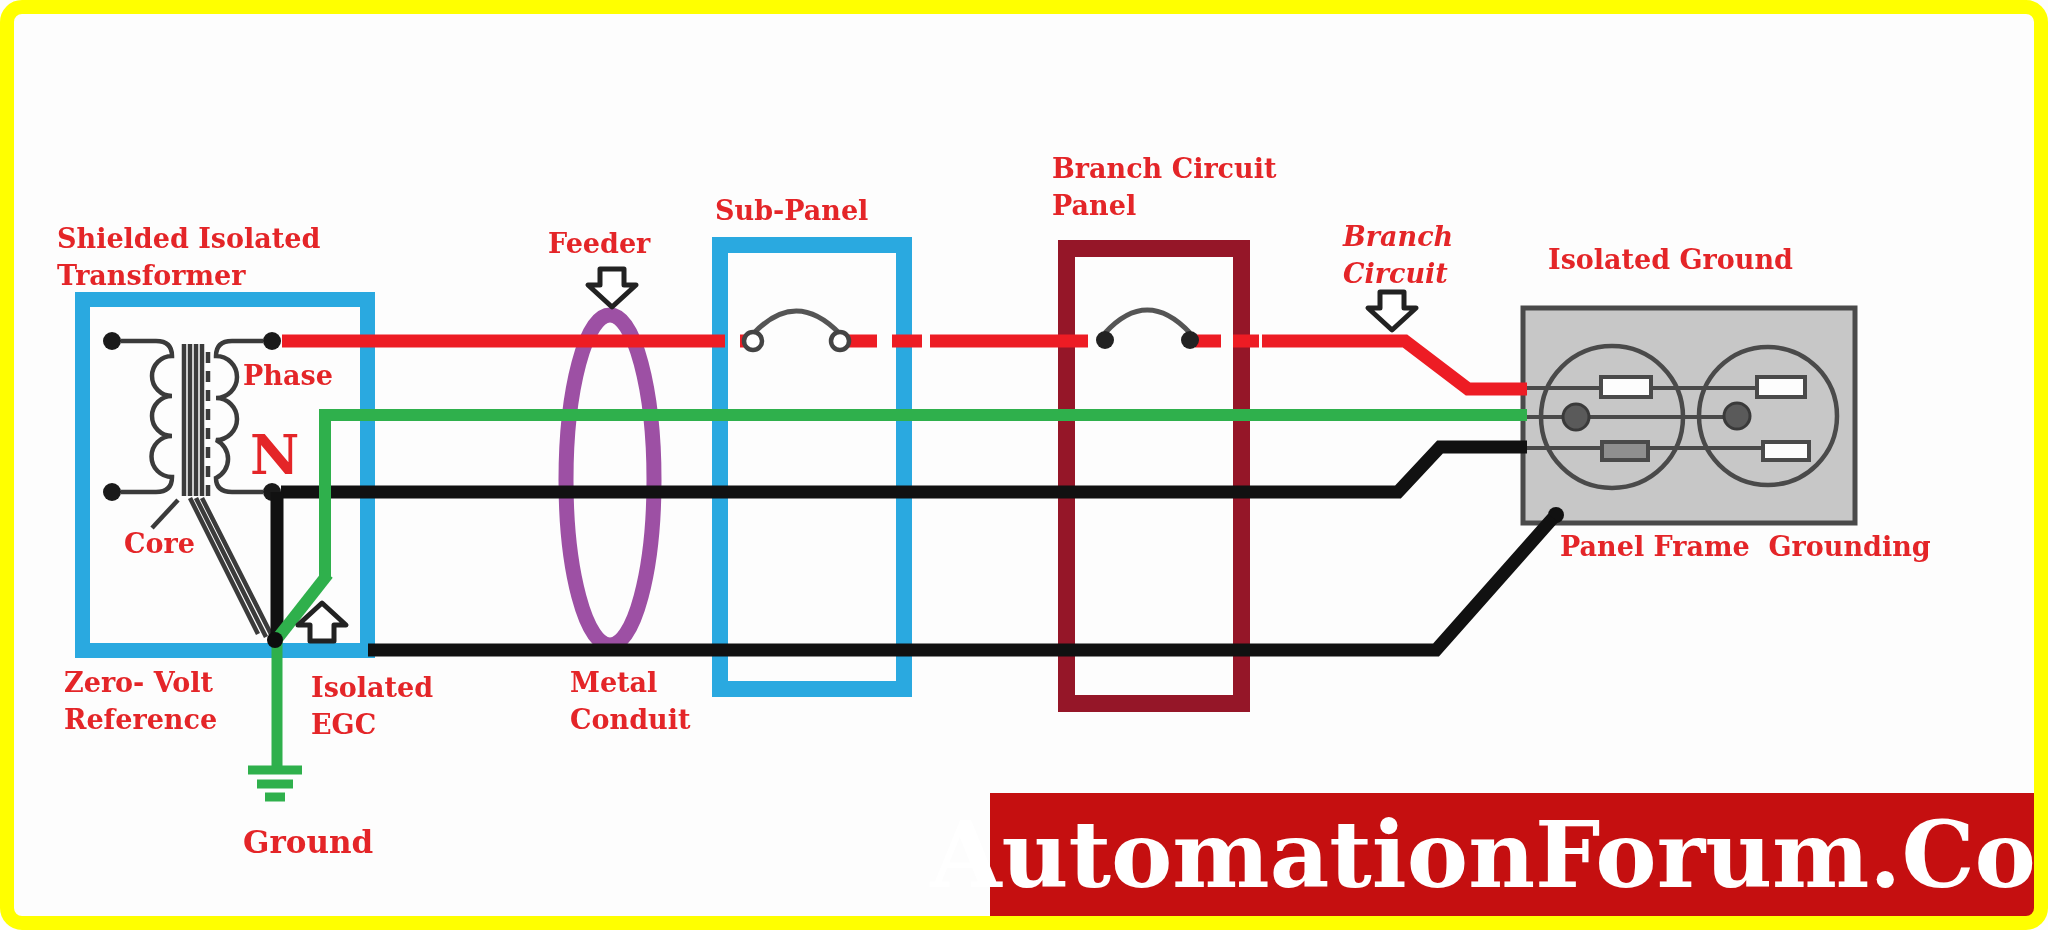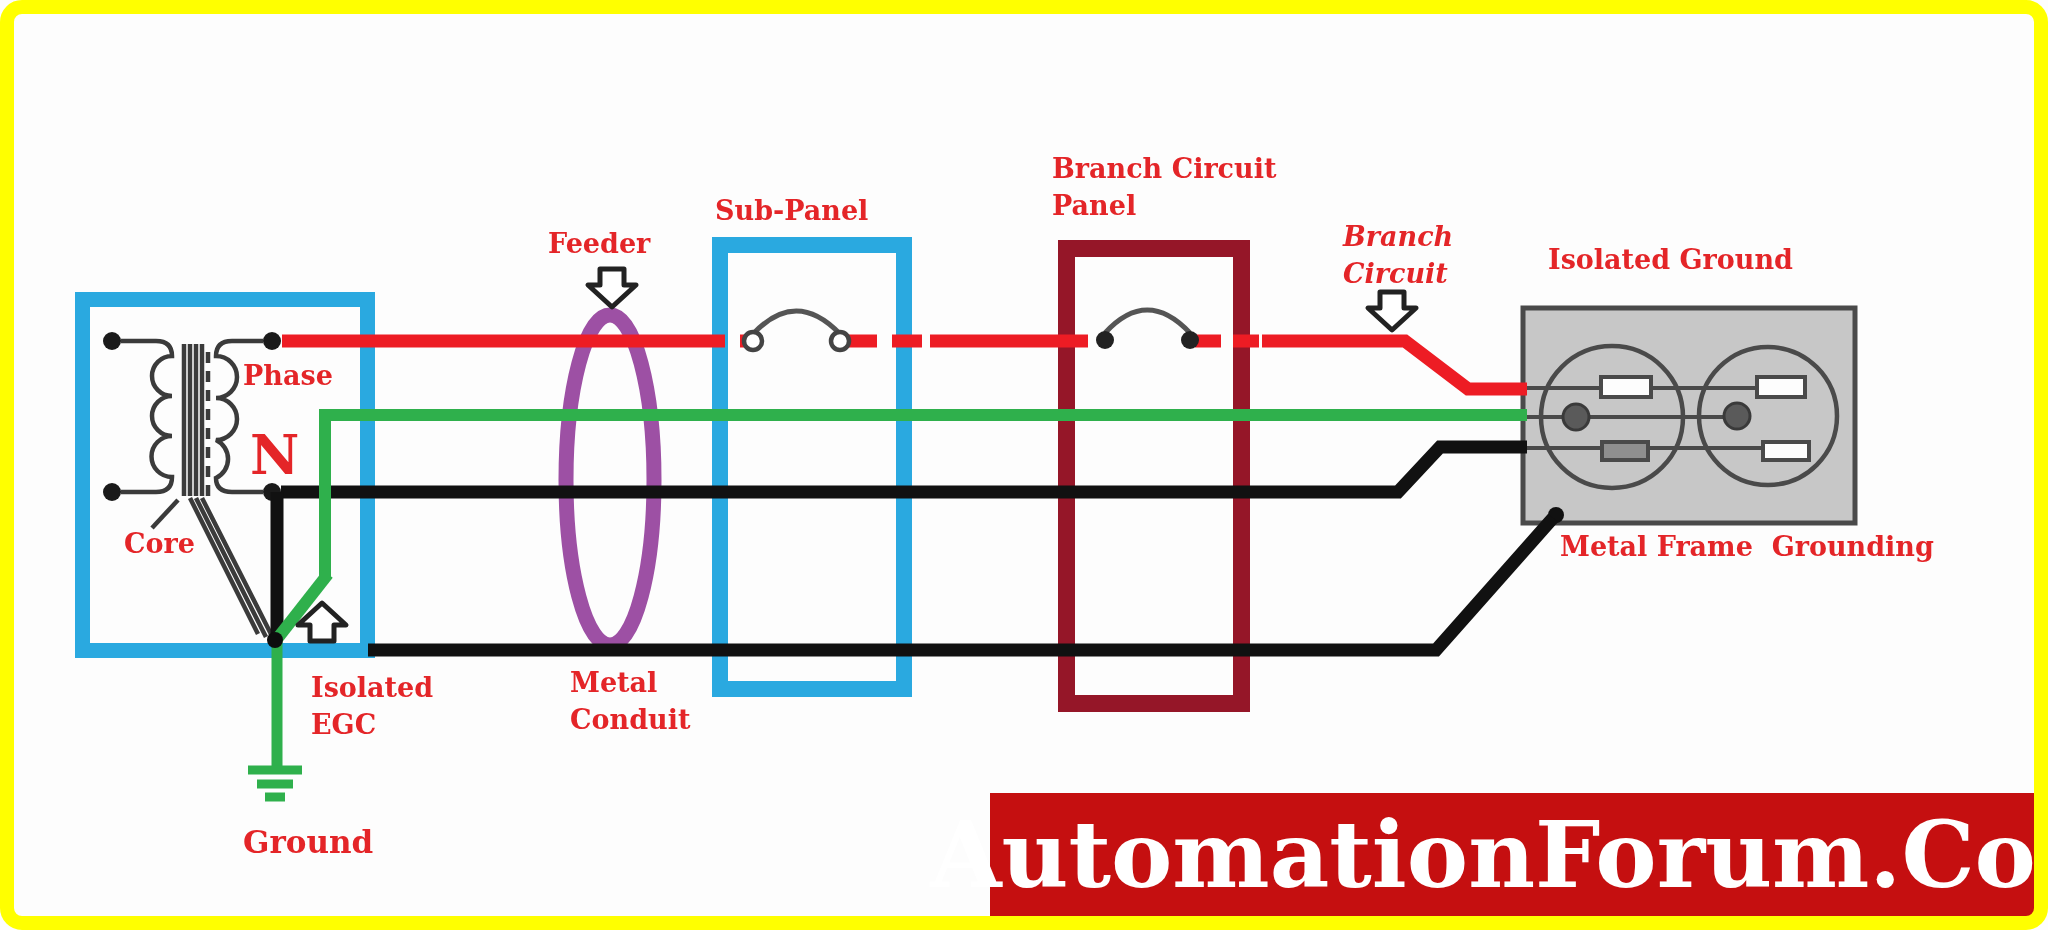--- a/index.html
+++ b/index.html
@@ -116,35 +116,39 @@
       <circle cx="1190" cy="340" r="9" fill="#222"></circle>
     </g>
 
     <g stroke="#222" stroke-width="5" fill="#FFF" stroke-linejoin="round">
       <path d="M600 269 H624 V285 H636 L612 307 L588 285 H600 Z"></path>
       <path d="M1380 292 H1404 V308 H1416 L1392 330 L1368 308 H1380 Z"></path>
       <path d="M310 641 V625 H298 L322 603 L346 625 H334 V641 Z"></path>
     </g>
   </svg>
 
+  <div class="lbl" style="left:57px;top:220px;">Shielded Isolated
+Transformer</div>
   <div class="lbl" style="left:243px;top:357px;">Phase</div>
   <div class="lbl lbl-n" style="left:250px;top:428px;">N</div>
   <div class="lbl" style="left:104px;top:525px;margin-left:20px;">Core</div>
+  <div class="lbl" style="left:64px;top:664px;">Zero- Volt
+Reference</div>
   <div class="lbl" style="left:311px;top:669px;">Isolated
 EGC</div>
   <div class="lbl lbl-ground" style="left:212px;top:824px;margin-left:31px;">Ground</div>
   <div class="lbl" style="left:548px;top:225px;">Feeder</div>
   <div class="lbl" style="left:570px;top:664px;">Metal
 Conduit</div>
   <div class="lbl" style="left:715px;top:192px;">Sub-Panel</div>
   <div class="lbl" style="left:1052px;top:150px;">Branch Circuit
 Panel</div>
   <div class="lbl" style="left:1343px;top:218px;font-style:italic;">Branch
 Circuit</div>
   <div class="lbl" style="left:1548px;top:241px;">Isolated Ground</div>
-  <div class="lbl" style="left:1560px;top:528px;">Metal Frame  Grounding</div>
+  <div class="lbl" style="left:1560px;top:528px;">Panel Frame  Grounding</div>
 
   <div class="banner">
     <span class="banner-text">AutomationForum.Co</span>
   </div>
 
   <div class="frame"></div>
 </div>
 
 </body></html>

